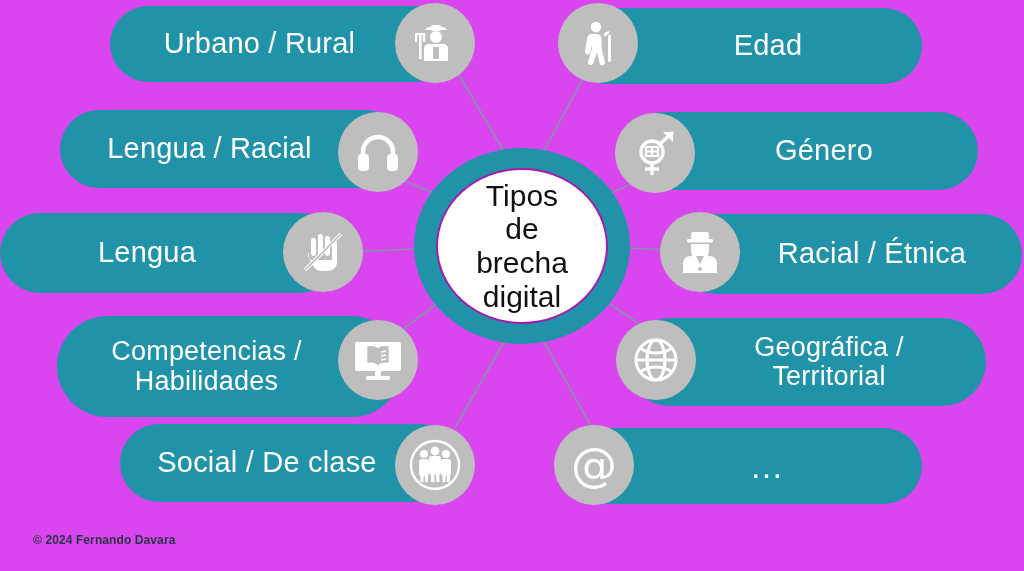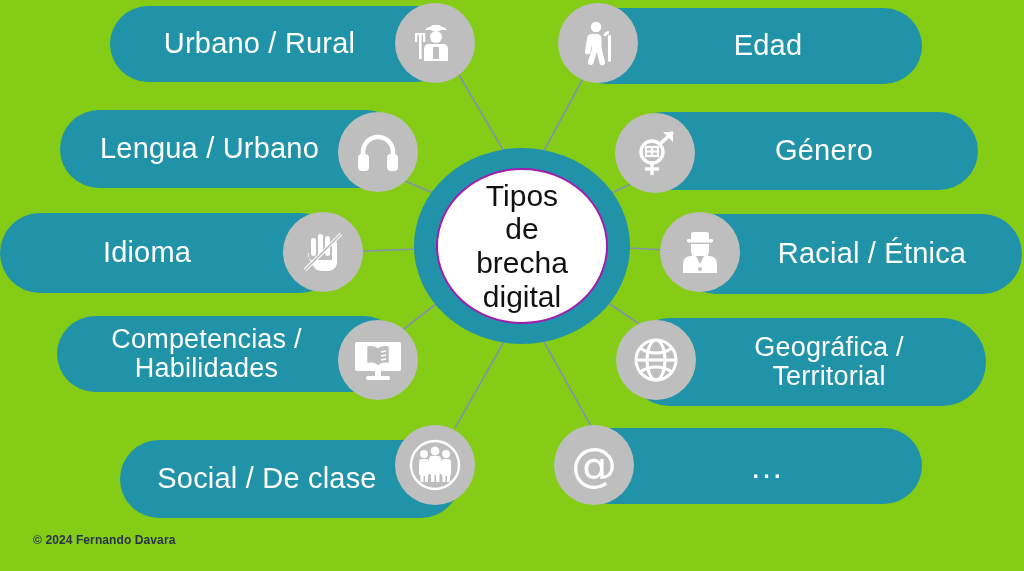--- a/index.html
+++ b/index.html
@@ -7,21 +7,21 @@
     padding: 0;
     background: #ffffff;
   }
   body {
     font-family: "Liberation Sans", sans-serif;
   }
   #canvas {
     position: relative;
     width: 1024px;
     height: 571px;
-    background: #84cc16;
+    background: #d946ef;
     overflow: hidden;
   }
   #connectors {
     position: absolute;
     left: 0;
     top: 0;
     width: 1024px;
     height: 571px;
     z-index: 1;
   }
@@ -136,33 +136,33 @@
       <line x1="604" y1="300" x2="648" y2="330"></line>
       <line x1="543" y1="340" x2="592" y2="428"></line>
     </g>
   </svg>
 
   <div class="pill left" style="left:110px; top:6px; width:345px; height:76px;">
     <span class="pill-label">Urbano / Rural</span>
   </div>
 
   <div class="pill left" style="left:60px; top:110px; width:345px; height:78px;">
-    <span class="pill-label">Lengua / Urbano</span>
+    <span class="pill-label">Lengua / Racial</span>
   </div>
 
   <div class="pill left" style="left:0px; top:213px; width:340px; height:80px;">
-    <span class="pill-label">Idioma</span>
-  </div>
-
-  <div class="pill left" style="left:57px; top:316px; width:345px; height:76px;">
+    <span class="pill-label">Lengua</span>
+  </div>
+
+  <div class="pill left" style="left:57px; top:316px; width:345px; height:101px;">
     <span class="pill-label small">Competencias /
 Habilidades</span>
   </div>
 
-  <div class="pill left" style="left:120px; top:440px; width:340px; height:78px;">
+  <div class="pill left" style="left:120px; top:424px; width:340px; height:78px;">
     <span class="pill-label">Social / De clase</span>
   </div>
 
   <div class="pill right" style="left:568px; top:8px; width:354px; height:76px;">
     <span class="pill-label">Edad</span>
   </div>
 
   <div class="pill right" style="left:624px; top:112px; width:354px; height:78px;">
     <span class="pill-label">Género</span>
   </div>

